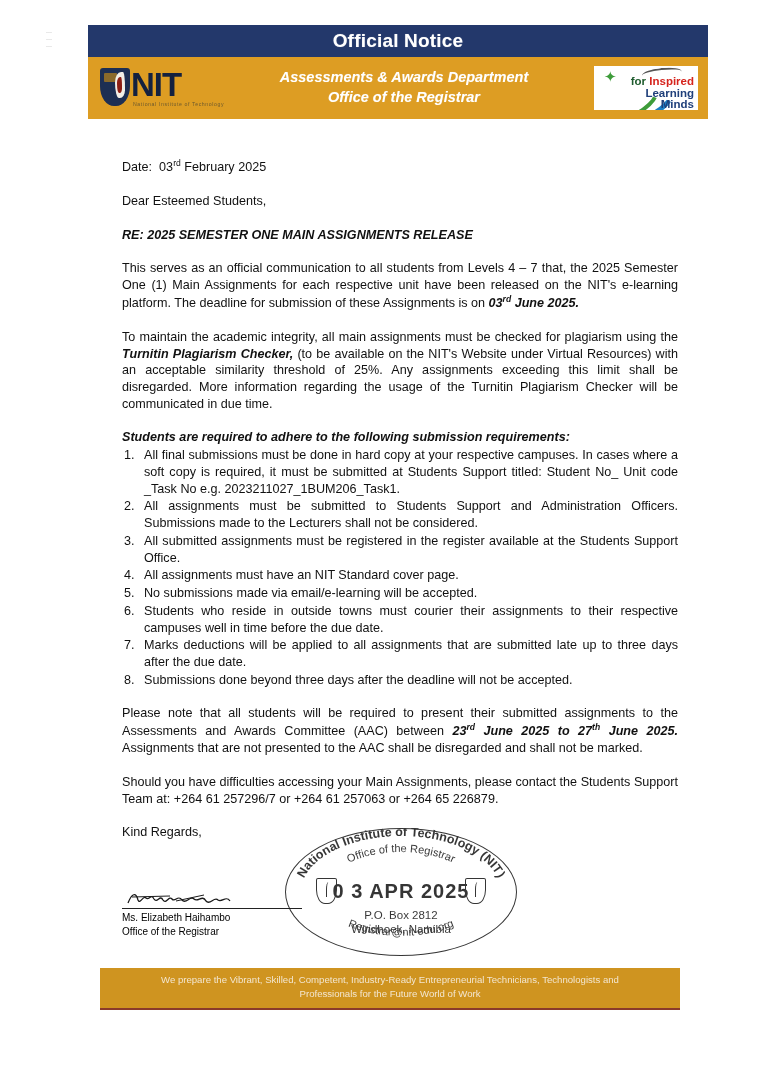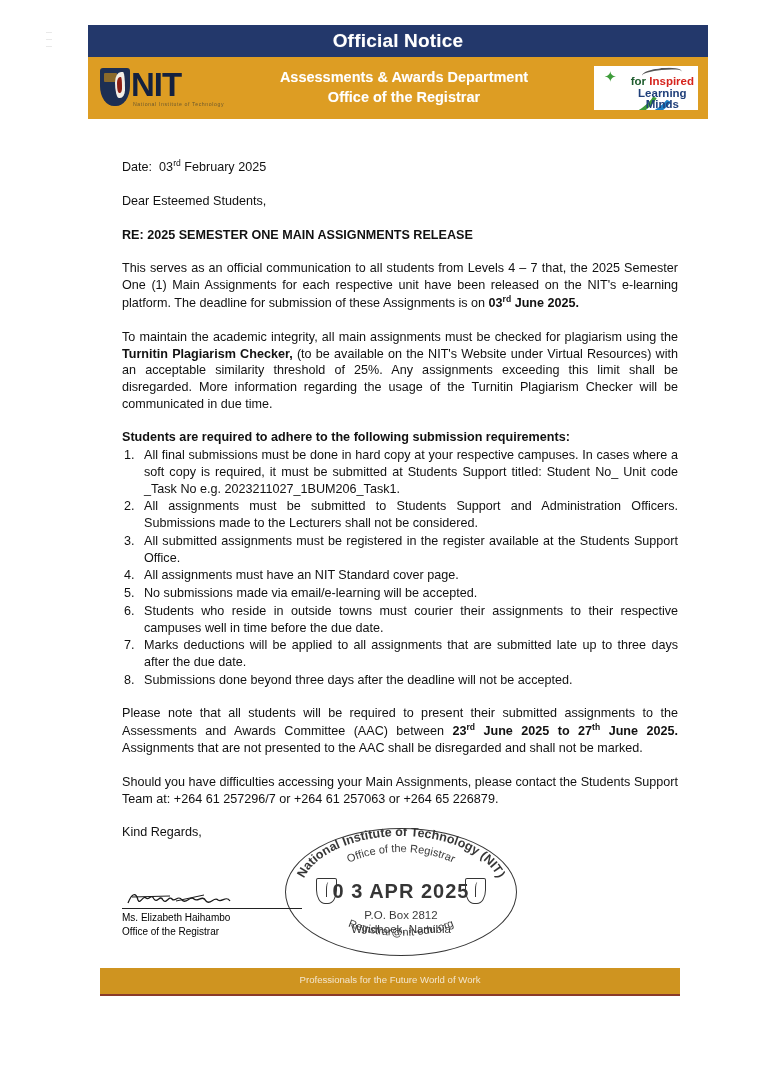--- a/index.html
+++ b/index.html
@@ -132,20 +132,21 @@
 
   .dept-block {
     flex: 1 1 auto;
     text-align: center;
     color: #ffffff;
     font-size: 14.5px;
     font-weight: bold;
     line-height: 1.35;
     text-shadow: 0 0 1px rgba(255,255,255,0.3);
     margin-left: -28px;
+    font-style: italic;
   }
 
   .badge-block {
     width: 120px;
     display: flex;
     justify-content: flex-end;
     padding-right: 10px;
     box-sizing: border-box;
   }
   .badge {
@@ -192,21 +193,21 @@
     width: 40px;
     height: 9px;
     border-top: 2px solid #555;
     border-radius: 50%;
     transform: rotate(-6deg);
   }
   .badge .badge-lines {
     position: absolute;
     right: 4px;
     top: 10px;
-    text-align: center;
+    text-align: right;
     line-height: 1.02;
   }
   .badge .l1 { font-size: 11.5px; font-weight: bold; }
   .badge .l1 .for { color: #1f5c2e; }
   .badge .l1 .inspired { color: #d6241d; }
   .badge .l2 { font-size: 11.5px; font-weight: bold; color: #1f3f7a; }
   .badge .l3 { font-size: 11.5px; font-weight: bold; color: #1f3f7a; }
 
   
   .doc {
@@ -214,21 +215,21 @@
     left: 122px;
     top: 158px;
     width: 556px;
     font-size: 12.6px;
     line-height: 1.33;
     color: #111;
   }
   .doc p { margin: 0; }
   .gap-md { height: 17px; }
   .justify { text-align: justify; text-justify: inter-word; }
-  b, .b { font-weight: bold; }
+  b, .b { font-weight: bold; font-style: italic; }
   sup { font-size: 0.68em; vertical-align: super; }
 
   .list {
     margin: 0;
     padding: 0;
     list-style: none;
   }
   .list li {
     display: flex;
     align-items: flex-start;
@@ -508,16 +509,17 @@
     <div class="mini-shield ms-left"></div>
     <div class="mini-shield ms-right"></div>
     <div class="stamp-date">0 3 APR 2025</div>
     <div class="stamp-addr">
       <div>P.O. Box 2812</div>
       <div>Windhoek, Namibia</div>
     </div>
   </div>
 
   <div class="footer">
+    <div>We prepare the Vibrant, Skilled, Competent, Industry-Ready Entrepreneurial Technicians, Technologists and</div>
     <div>Professionals for the Future World of Work</div>
   </div>
 
 </div>
 
 </body></html>

